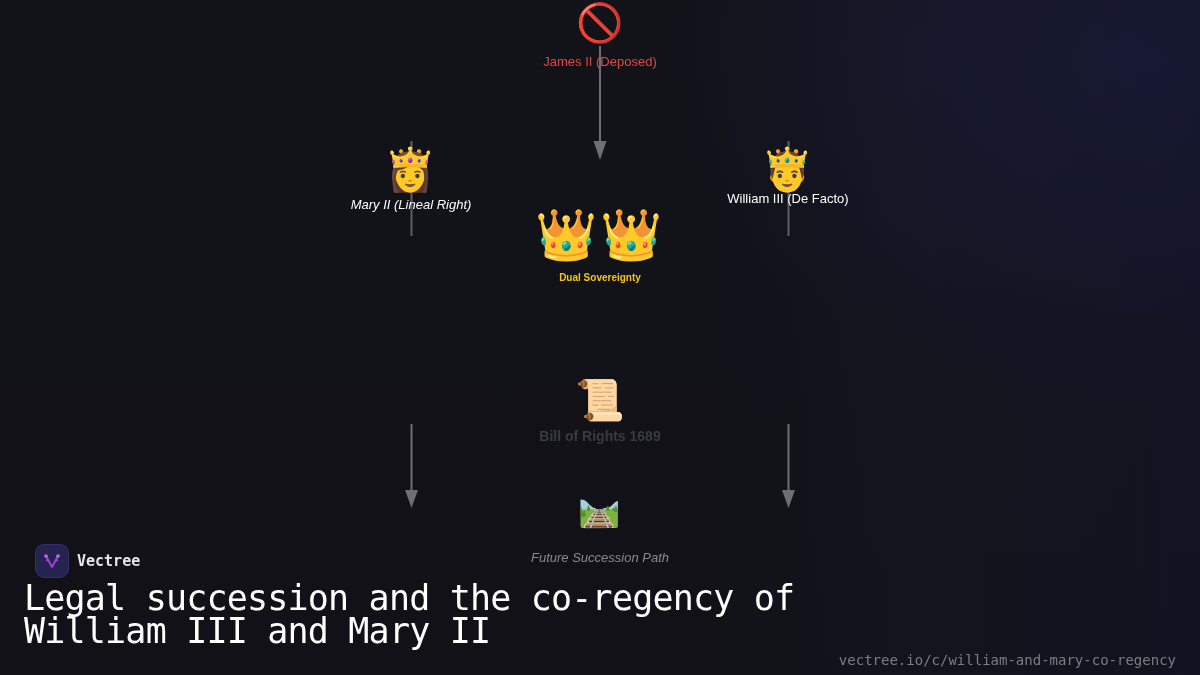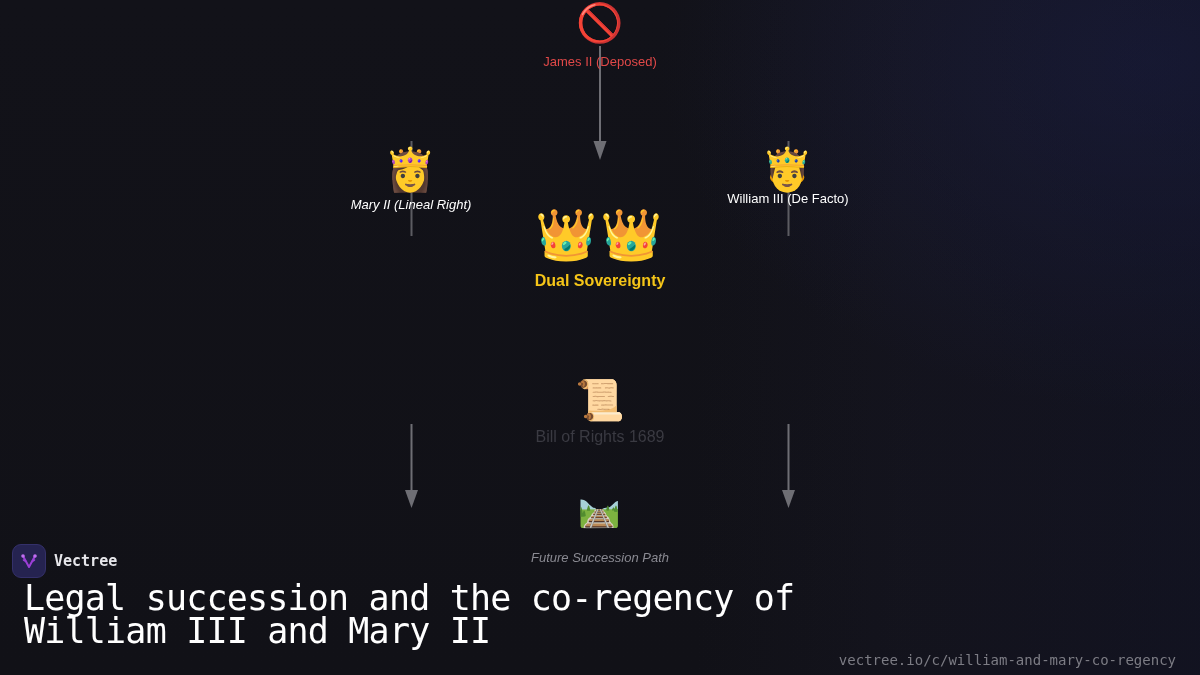--- a/index.html
+++ b/index.html
@@ -41,32 +41,32 @@
     #n-mary { left: 411px; top: 149px; }
     #n-mary .emoji { font-size: 42px; }
     #n-mary .label { color: #ffffff; margin-top: 6px; font-style: italic; }
 
     #n-william { left: 788px; top: 149px; }
     #n-william .emoji { font-size: 42px; }
     #n-william .label { color: #ffffff; }
 
     #n-dual { left: 600px; top: 210px; }
     #n-dual .emoji { font-size: 50px; letter-spacing: 2px; }
-    #n-dual .label { color: #f5c518; font-weight: bold; font-size: 16px; margin-top: 12px; }
+    #n-dual .label { color: #f5c518; font-weight: bold; font-size: 10px; margin-top: 12px; }
 
     #n-bill { left: 600px; top: 380px; }
     #n-bill .emoji { font-size: 40px; }
-    #n-bill .label { color: #3a3a42; font-weight: normal; font-size: 16px; margin-top: 8px; }
+    #n-bill .label { color: #3a3a42; font-weight: bold; font-size: 14px; margin-top: 8px; }
 
     #n-future { left: 600px; top: 492px; }
     #n-future .emoji { font-size: 34px; }
     #n-future .label { color: #8a8a92; margin-top: 24px; font-style: italic; }
 
     .brand {
-      position: absolute; left: 12px; top: 544px;
+      position: absolute; left: 35px; top: 544px;
       display: flex; align-items: center; gap: 8px;
     }
     .brand-logo {
       width: 34px; height: 34px; border-radius: 9px;
       background: #252350;
       border: 1px solid #34306a;
       display: flex; align-items: center; justify-content: center;
     }
     .brand-name {
       font-family: "DejaVu Sans Mono", monospace;

